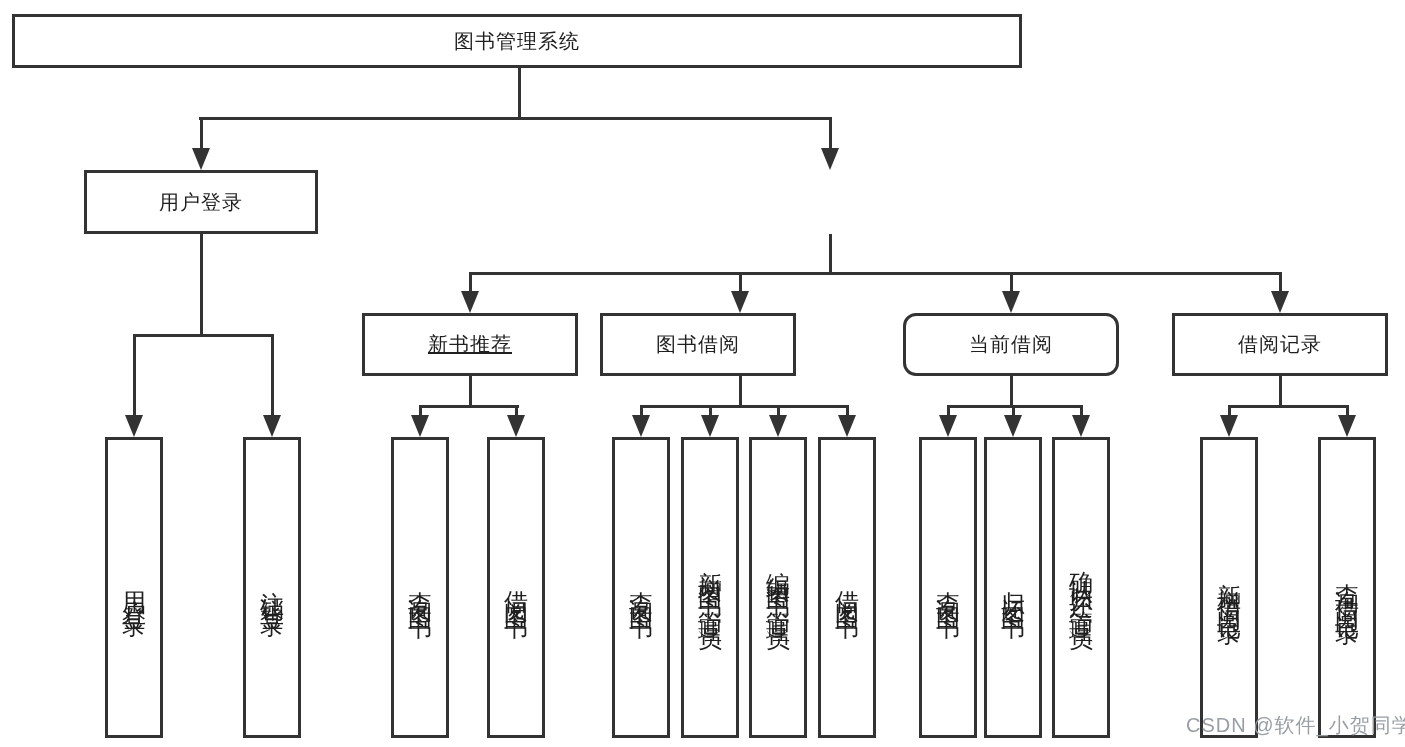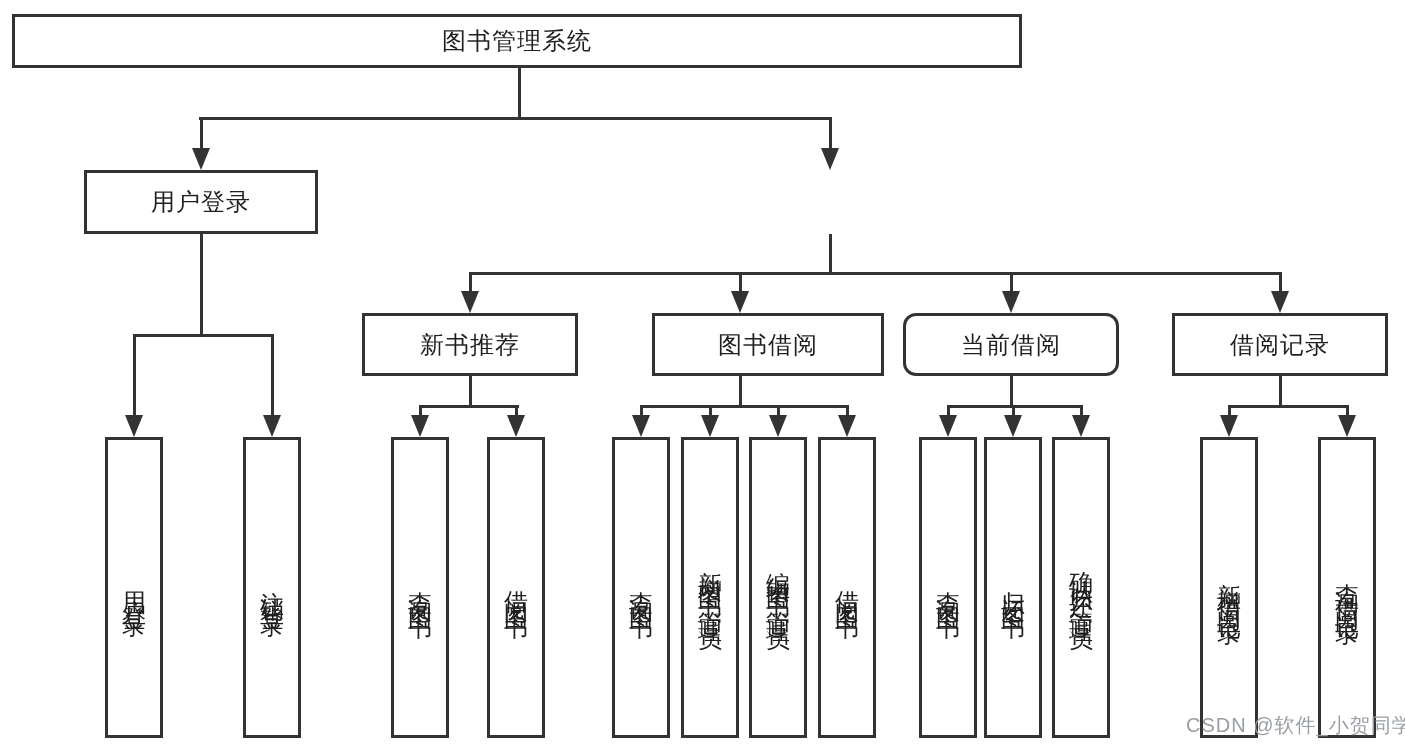--- a/index.html
+++ b/index.html
@@ -14,21 +14,21 @@
     overflow:hidden;
     font-family:"Liberation Sans","DejaVu Sans",sans-serif;
     color:var(--text);
   }
   .node{
     position:absolute;
     box-sizing:border-box;
     background:#ffffff;
     border:3px solid var(--line);
     display:flex;align-items:center;justify-content:center;
-    font-size:24px;
+    font-size:20px;
     letter-spacing:1px;
     white-space:nowrap;
   }
   .leaf{
     writing-mode:vertical-rl;
     text-orientation:mixed;
     font-size:24px;
     letter-spacing:8px;
     white-space:normal;
   }
@@ -52,22 +52,22 @@
 </style>
 </head>
 <body>
 
 <div class="canvas">
 
   <div class="node" style="left:12px;top:14px;width:1010px;height:54px;">图书管理系统</div>
 
   <div class="node" style="left:84px;top:170px;width:234px;height:64px;">用户登录</div>
 
-  <div class="node" style="left:362px;top:313px;width:216px;height:63px;">新书推荐</div>
-  <div class="node" style="left:652px;top:313px;width:232px;height:63px;">图书借阅</div>
+  <div class="node" style="left:362px;top:313px;width:216px;height:63px;text-decoration:underline;">新书推荐</div>
+  <div class="node" style="left:600px;top:313px;width:196px;height:63px;">图书借阅</div>
   <div class="node" style="left:903px;top:313px;width:216px;height:63px;border-radius:13px;">当前借阅</div>
   <div class="node" style="left:1172px;top:313px;width:216px;height:63px;">借阅记录</div>
 
   <div class="node leaf" style="left:105px;top:437px;width:58px;height:301px;">用户登录</div>
   <div class="node leaf" style="left:243px;top:437px;width:58px;height:301px;">注销登录</div>
 
   <div class="node leaf" style="left:391px;top:437px;width:58px;height:301px;">查询图书</div>
   <div class="node leaf" style="left:487px;top:437px;width:58px;height:301px;">借阅图书</div>
 
   <div class="node leaf" style="left:612px;top:437px;width:58px;height:301px;">查询图书</div>

